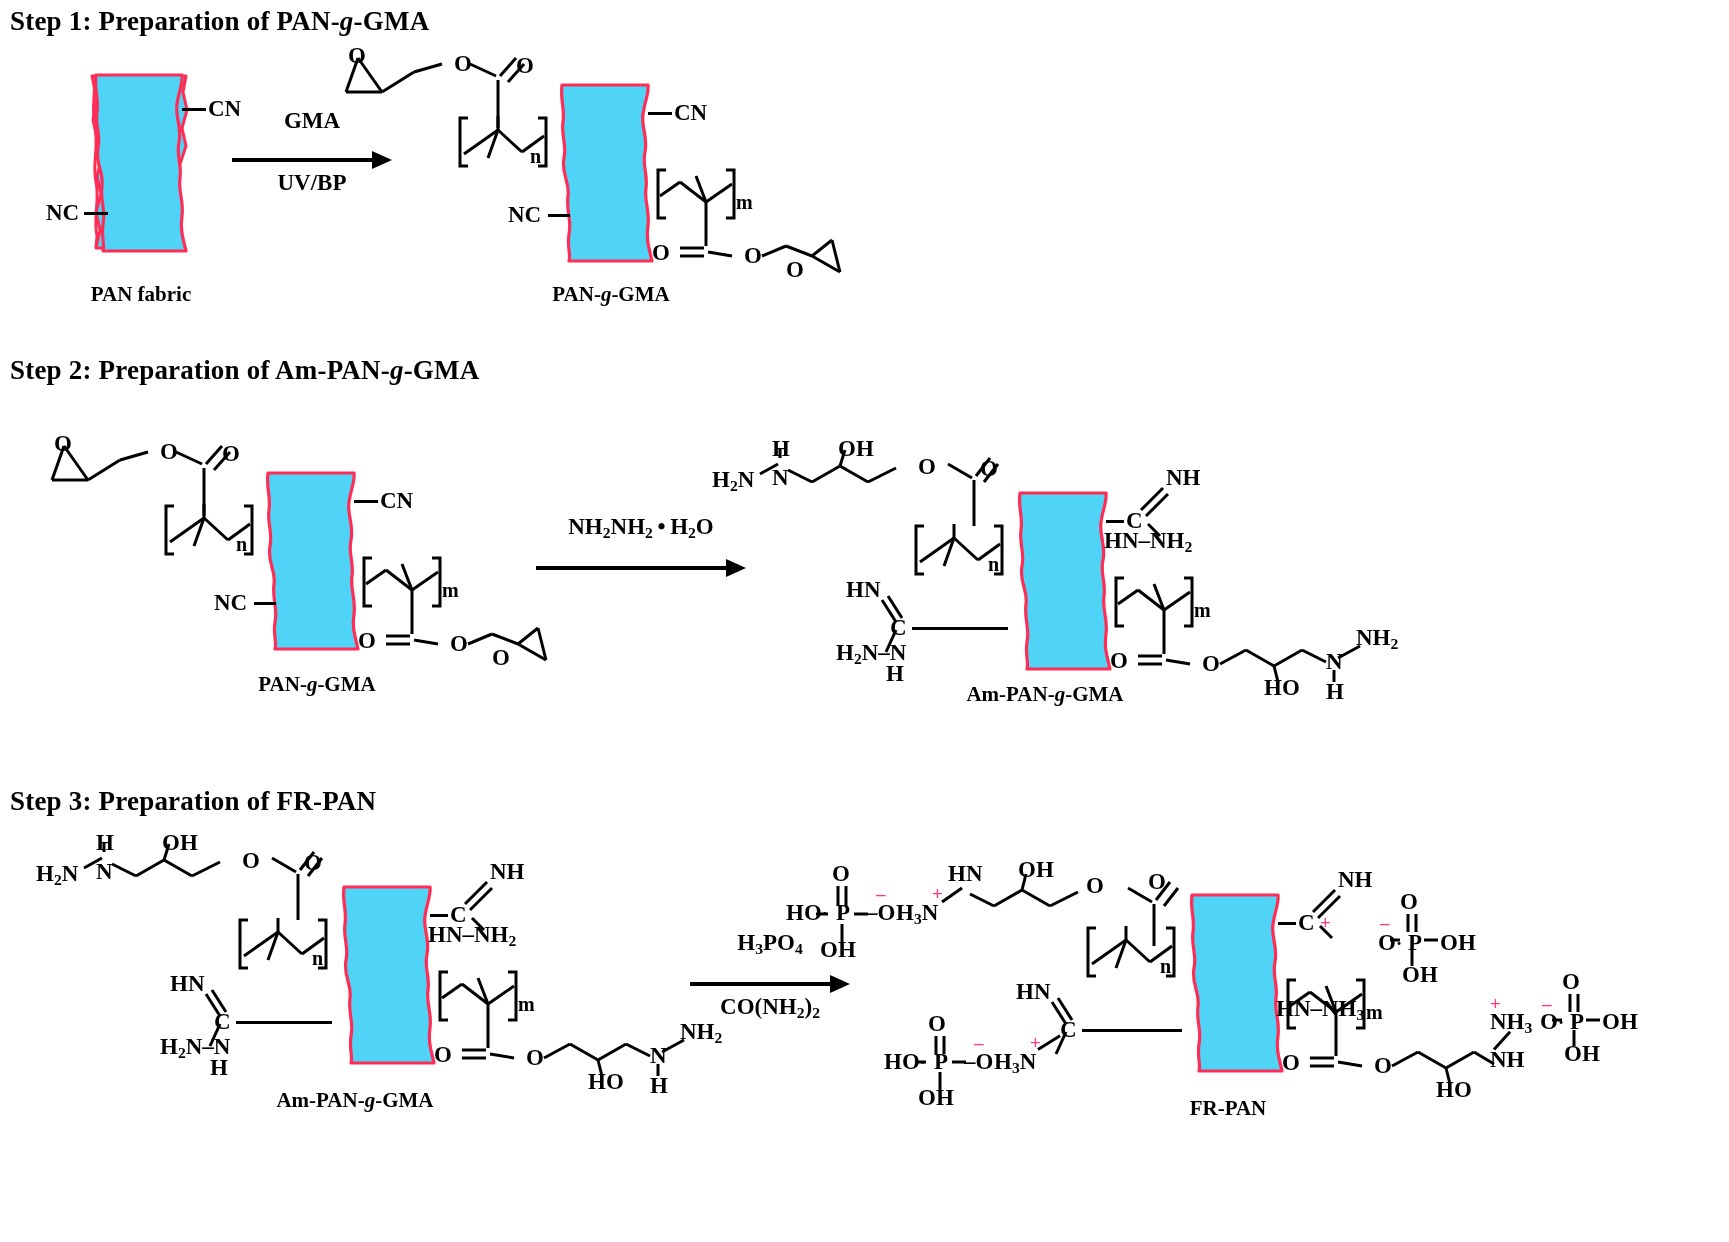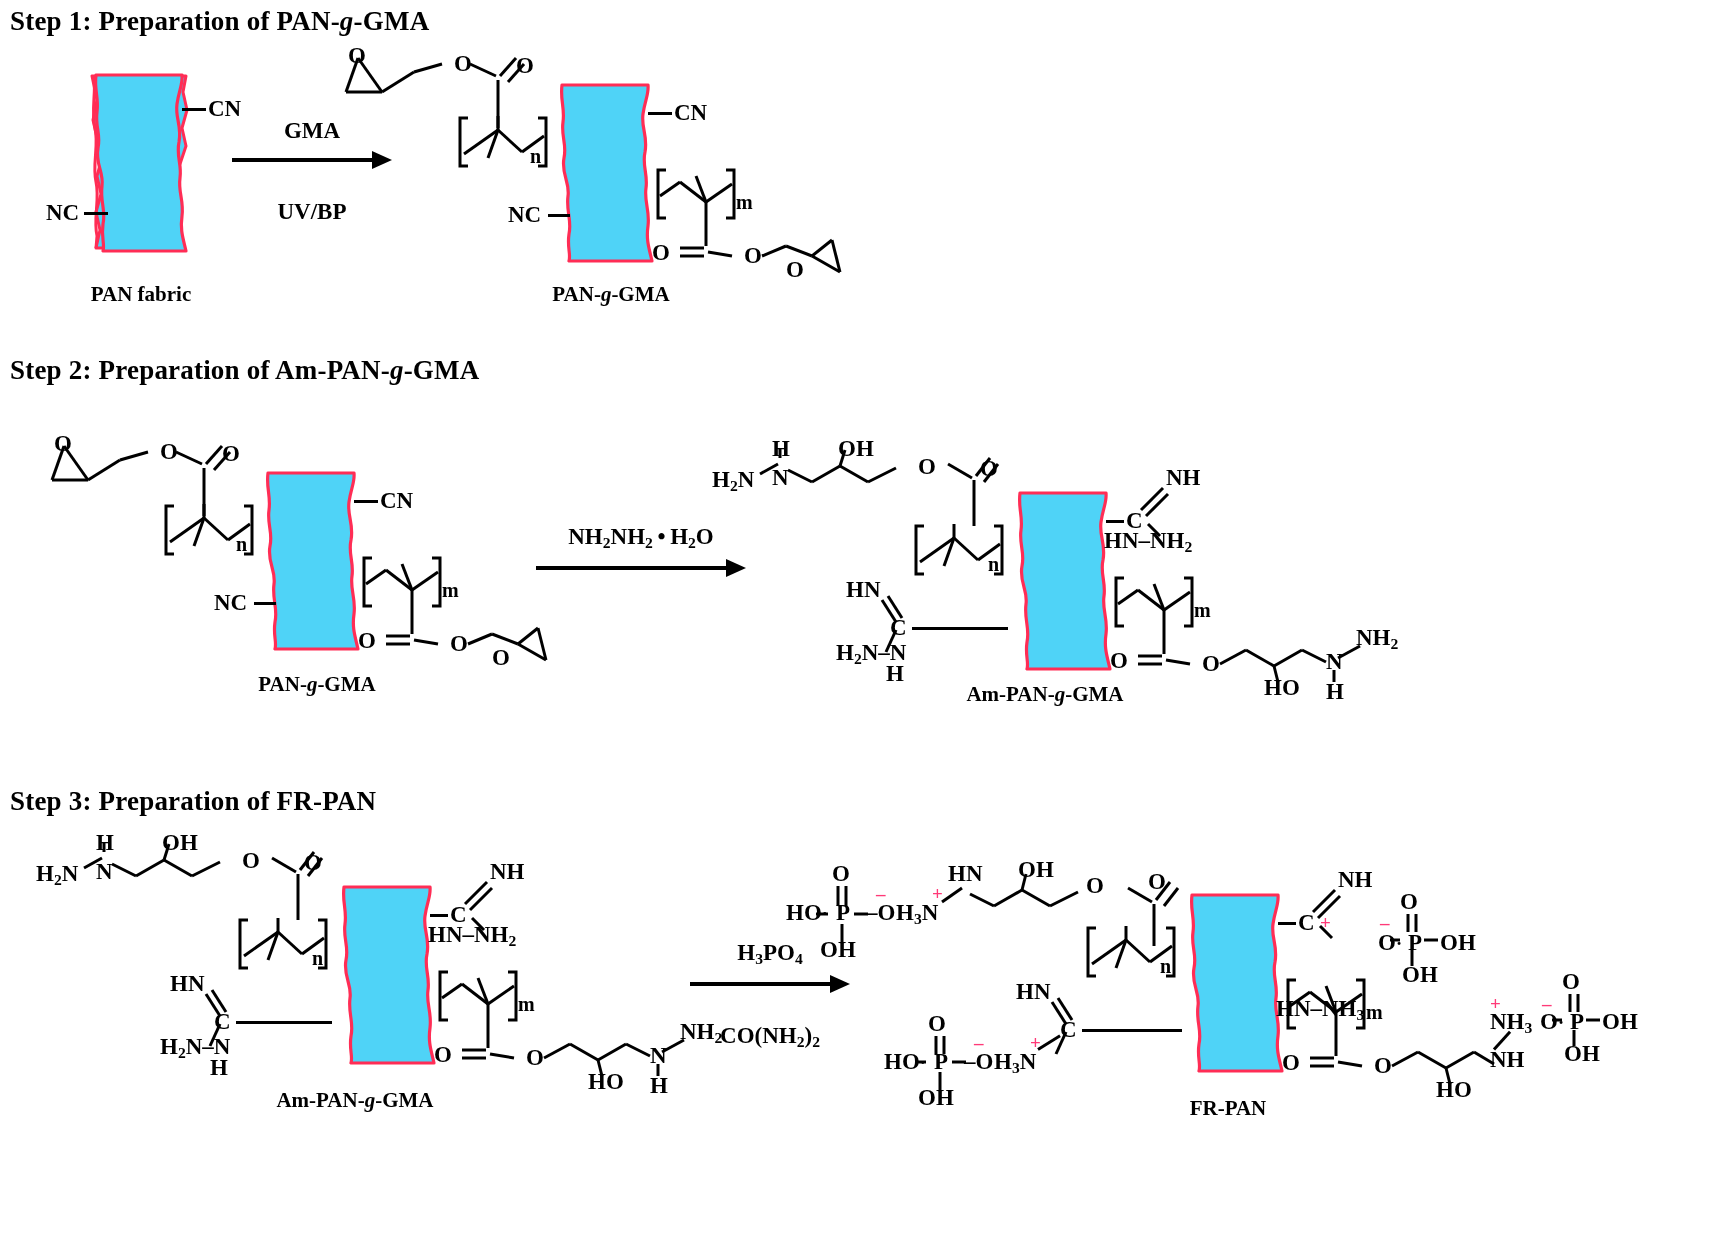--- a/index.html
+++ b/index.html
@@ -52,22 +52,22 @@
   .rxn .shaft { position:absolute; left:0; top:0; height:4px; background:#000; }
   .rxn .head {
     position:absolute; top:-7px; width:0; height:0;
     border-top:9px solid transparent; border-bottom:9px solid transparent;
     border-left:20px solid #000;
   }
   .rxn .above, .rxn .below {
     position:absolute; width:100%; text-align:center;
     font-weight:bold; font-size:23px; white-space:nowrap;
   }
-  .rxn .above { bottom:14px; }
-  .rxn .below { top:12px;margin-top:29px; }
+  .rxn .above { bottom:24px; }
+  .rxn .below { top:12px; }
   .rxn .above sub, .rxn .below sub { font-size:.68em; vertical-align:-.28em; }
 
   
   .art { position:absolute; }
   .art svg { display:block; overflow:visible; }
 </style>
 </head>
 <body>
 
 <div class="step-title" style="left:10px; top:6px;">

